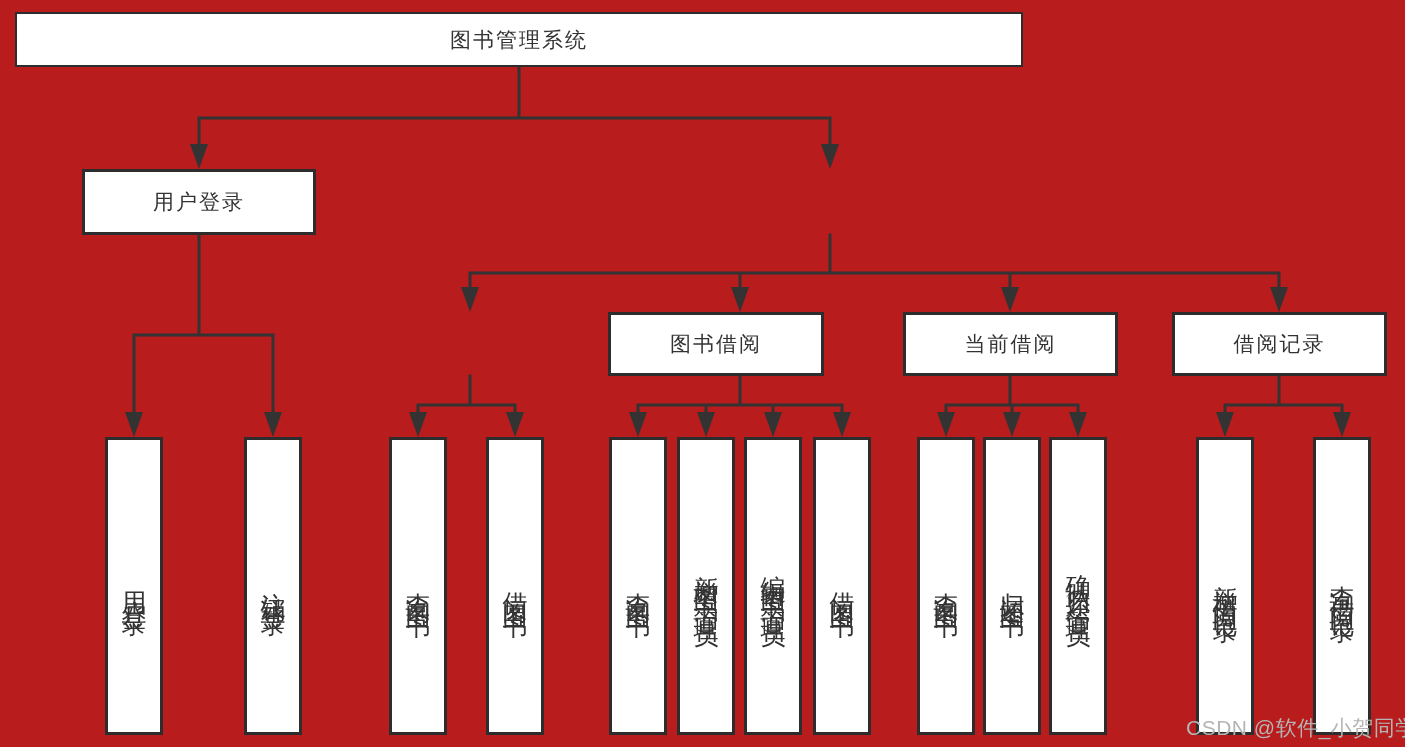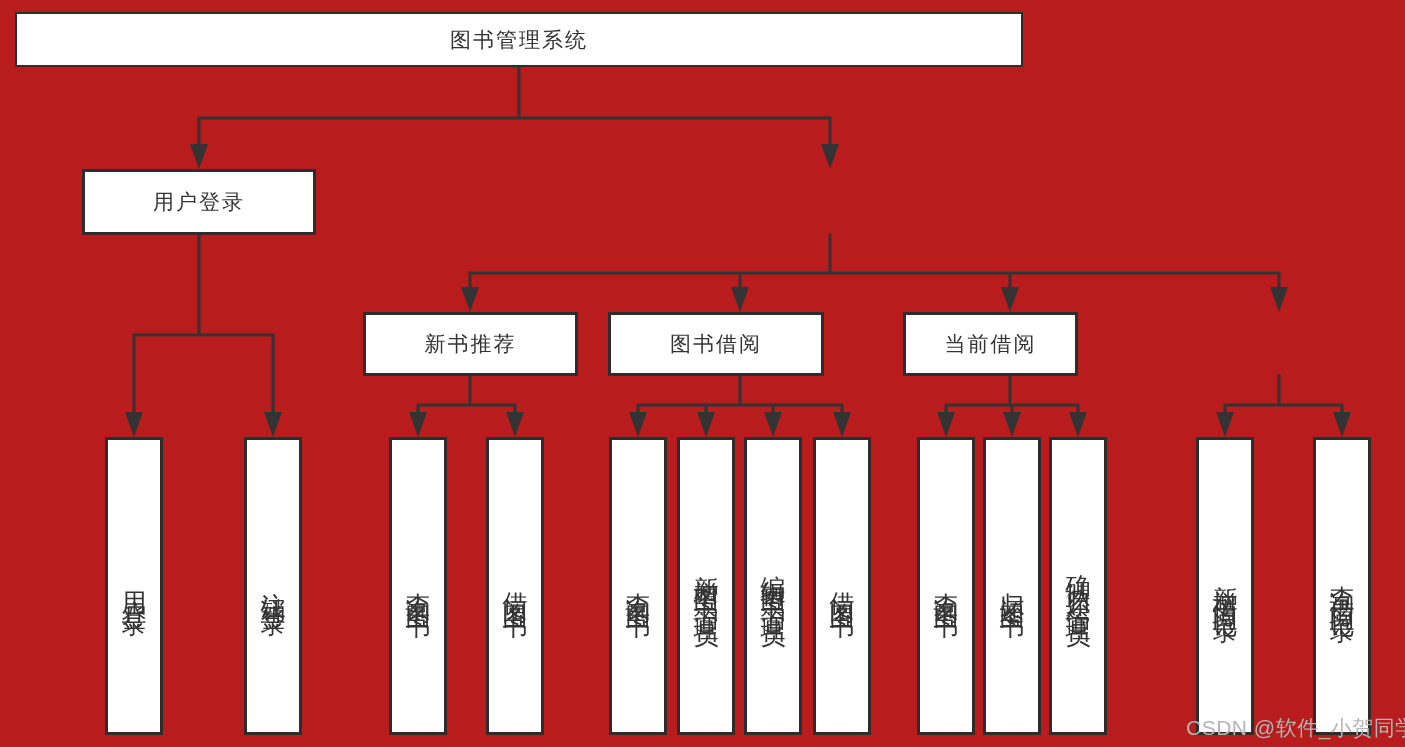--- a/index.html
+++ b/index.html
@@ -65,23 +65,23 @@
       <path d="M1069,412 L1087,412 L1078,437 Z"></path>
       <path d="M1216,412 L1234,412 L1225,437 Z"></path>
       <path d="M1333,412 L1351,412 L1342,437 Z"></path>
     </g>
   </svg>
 
   <div class="node root" style="left:15px;top:12px;width:1008px;height:55px;">图书管理系统</div>
 
   <div class="node" style="left:82px;top:169px;width:234px;height:66px;">用户登录</div>
 
-  <div class="node" style="left:363px;top:312px;width:215px;height:64px;">新书推荐</div>
   <div class="node" style="left:608px;top:312px;width:216px;height:64px;">图书借阅</div>
-  <div class="node" style="left:903px;top:312px;width:175px;height:64px;">当前借阅</div>
+  <div class="node" style="left:903px;top:312px;width:215px;height:64px;">当前借阅</div>
+  <div class="node" style="left:1172px;top:312px;width:215px;height:64px;">借阅记录</div>
 
   <div class="node vert" style="left:105px;top:437px;width:58px;height:298px;">用户登录</div>
   <div class="node vert" style="left:244px;top:437px;width:58px;height:298px;">注销登录</div>
 
   <div class="node vert" style="left:389px;top:437px;width:58px;height:298px;">查询图书</div>
   <div class="node vert" style="left:486px;top:437px;width:58px;height:298px;">借阅图书</div>
 
   <div class="node vert" style="left:609px;top:437px;width:58px;height:298px;">查询图书</div>
   <div class="node vert" style="left:677px;top:437px;width:58px;height:298px;">新增图书（管理员）</div>
   <div class="node vert" style="left:744px;top:437px;width:58px;height:298px;">编辑图书（管理员）</div>

